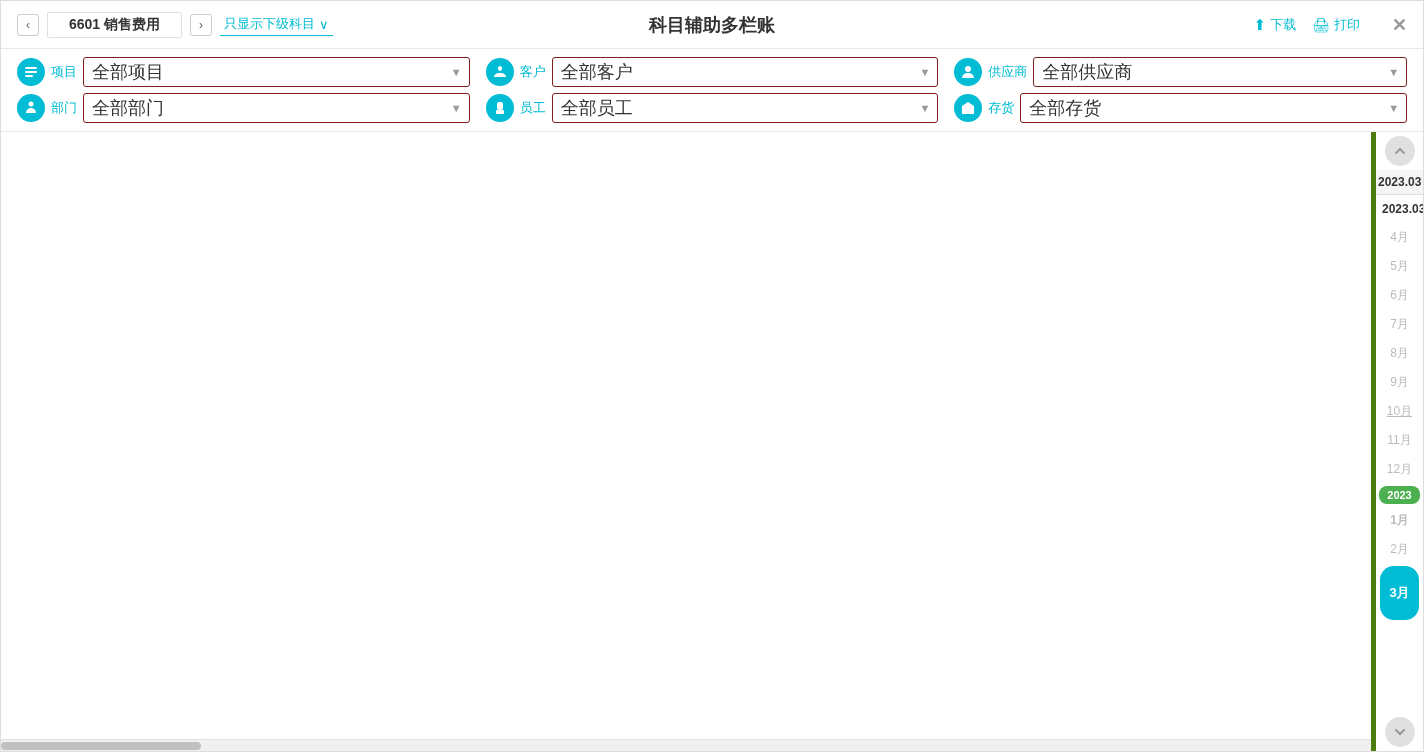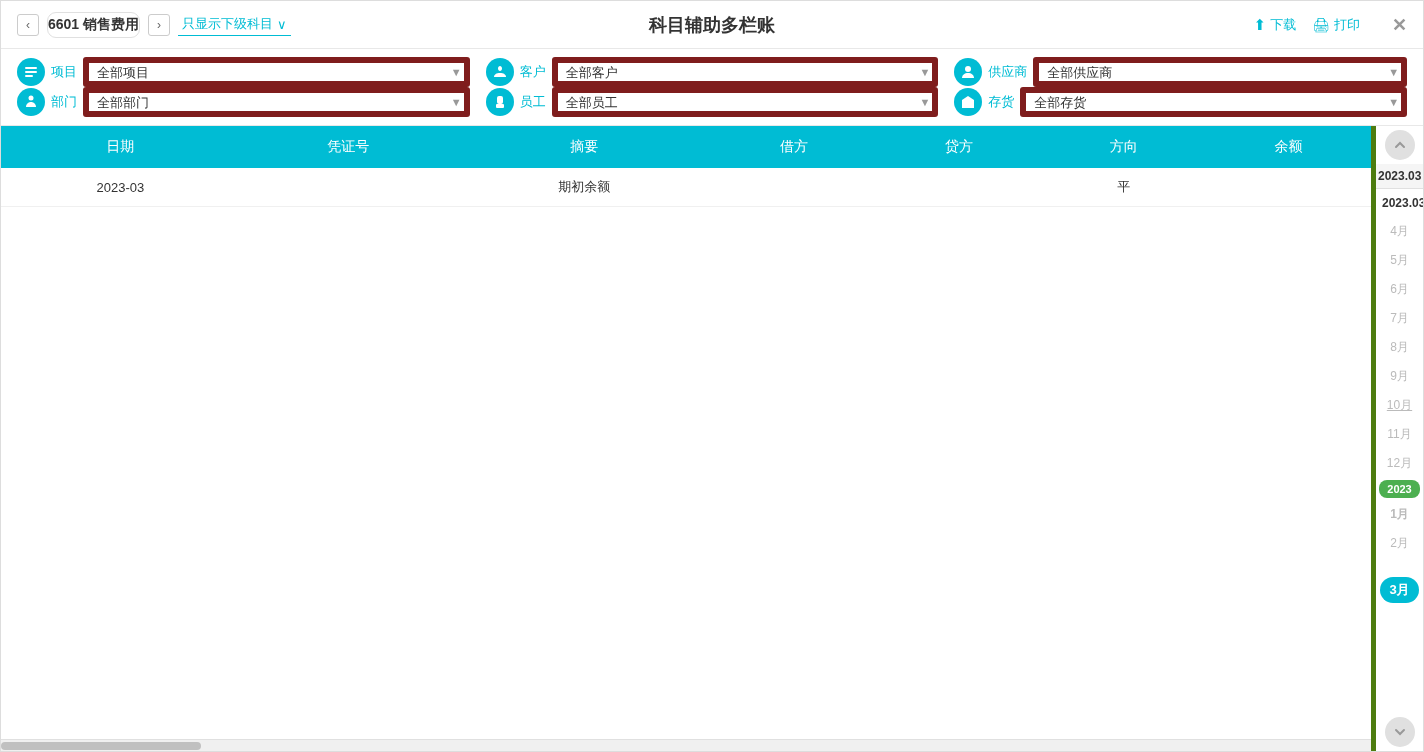--- a/index.html
+++ b/index.html
@@ -45,22 +45,22 @@
       align-items: center;
       justify-content: center;
       color: #666;
       font-size: 12px;
     }
     .account-code {
       font-weight: bold;
       color: #333;
       font-size: 14px;
       border: 1px solid #e0e0e0;
-      padding: 3px 0;
-      border-radius: 9px;
+      padding: 3px 21px;
+      border-radius: 2px;
     }
     .show-sub {
       display: flex;
       align-items: center;
       gap: 4px;
       color: #00bcd4;
       border-bottom: 1px solid #00bcd4;
       cursor: pointer;
       padding: 2px 4px;
       justify-content: flex-end;
@@ -91,20 +91,21 @@
       cursor: pointer;
       font-size: 18px;
       font-weight: bold;
       margin-left: 16px;
     }
     .filter-bar {
       padding: 8px 16px;
       background: #fff;
       display: flex;
       flex-direction: column;
+      gap: 6px;
       border-bottom: 1px solid #e8e8e8;
     }
     .filter-row {
       display: flex;
       align-items: center;
       gap: 16px;
     }
     .filter-item {
       display: flex;
       align-items: center;
@@ -130,26 +131,26 @@
     }
     .select-wrapper {
       flex: 1;
       position: relative;
       display: flex;
       align-items: center;
     }
     .select-wrapper select {
       width: 100%;
       height: 30px;
-      border: 6px solid #7f1d1d;
+      border: 1px solid #7f1d1d;
       border-radius: 3px;
       padding: 0 28px 0 8px;
       background: #fff;
       color: #333;
-      font-size: 13px;
+      font-size: 18px;
       appearance: none;
       cursor: pointer;
       font-family: "Microsoft YaHei", Arial, sans-serif;
     }
     .select-arrow {
       position: absolute;
       right: 8px;
       color: #999;
       pointer-events: none;
       font-size: 11px;
@@ -374,44 +375,20 @@
             <option>全部存货</option>
           </select>
           <span class="select-arrow">▼</span>
         </div>
       </div>
     </div>
   </div>
 
   <div class="main-content">
     <div class="table-area">
-      <table class="data-table">
-        <thead>
-          <tr>
-            <th>日期</th>
-            <th>凭证号</th>
-            <th>摘要</th>
-            <th>借方</th>
-            <th>贷方</th>
-            <th>方向</th>
-            <th>余额</th>
-          </tr>
-        </thead>
-        <tbody id="table-body">
-        <tr>
-      <td>2023-03</td>
-      <td></td>
-      <td>期初余额</td>
-      <td></td>
-      <td></td>
-      <td>平</td>
-      <td></td>
-    </tr>
-          </tbody>
-      </table>
       <div style="flex:1;"></div>
       <div class="scrollbar-bottom">
         <div class="scrollbar-thumb"></div>
       </div>
     </div>
 
     <div class="timeline-sidebar">
       <div class="up-arrow-btn">
         <svg width="14" height="14" viewBox="0 0 14 14">
           <path d="M3 9l4-4 4 4" stroke="#999" stroke-width="2" fill="none" stroke-linecap="round"></path>
@@ -426,21 +403,21 @@
           <div style="width: 100%; text-align: center; padding: 6px 2px; color: rgb(187, 187, 187); font-size: 12px; cursor: pointer;">6月</div>
           <div style="width: 100%; text-align: center; padding: 6px 2px; color: rgb(187, 187, 187); font-size: 12px; cursor: pointer;">7月</div>
           <div style="width: 100%; text-align: center; padding: 6px 2px; color: rgb(187, 187, 187); font-size: 12px; cursor: pointer;">8月</div>
           <div style="width: 100%; text-align: center; padding: 6px 2px; color: rgb(187, 187, 187); font-size: 12px; cursor: pointer;">9月</div>
           <div style="width: 100%; text-align: center; padding: 6px 2px; color: rgb(187, 187, 187); font-size: 12px; cursor: pointer; text-decoration: underline;">10月</div>
           <div style="width: 100%; text-align: center; padding: 6px 2px; color: rgb(187, 187, 187); font-size: 12px; cursor: pointer;">11月</div>
           <div style="width: 100%; text-align: center; padding: 6px 2px; color: rgb(187, 187, 187); font-size: 12px; cursor: pointer;">12月</div>
           <div style="background: rgb(76, 175, 80); color: rgb(255, 255, 255); border-radius: 8px; margin: 2px 6px; font-size: 11px; font-weight: bold; text-align: center; padding: 3px 8px;">2023</div>
           <div style="width: 100%; text-align: center; padding: 6px 2px; color: rgb(187, 187, 187); font-size: 12px; cursor: pointer; font-weight: bold;">1月</div>
           <div style="width: 100%; text-align: center; padding: 6px 2px; color: rgb(187, 187, 187); font-size: 12px; cursor: pointer;">2月</div>
-          <div style="background: rgb(0, 188, 212); color: rgb(255, 255, 255); border-radius: 14px; margin: 19px 4px; width: calc(100% - 8px); font-weight: bold; text-align: center; padding: 4px 2px; font-size: 13px;">3月</div>
+          <div style="background: rgb(0, 188, 212); color: rgb(255, 255, 255); border-radius: 14px; margin: 2px 4px; width: calc(100% - 8px); font-weight: bold; text-align: center; padding: 18px 2px; font-size: 13px;">3月</div>
         </div>
 
       <div class="down-arrow-btn">
         <svg width="14" height="14" viewBox="0 0 14 14">
           <path d="M3 5l4 4 4-4" stroke="#999" stroke-width="2" fill="none" stroke-linecap="round"></path>
         </svg>
       </div>
     </div>
   </div>
 </div>

